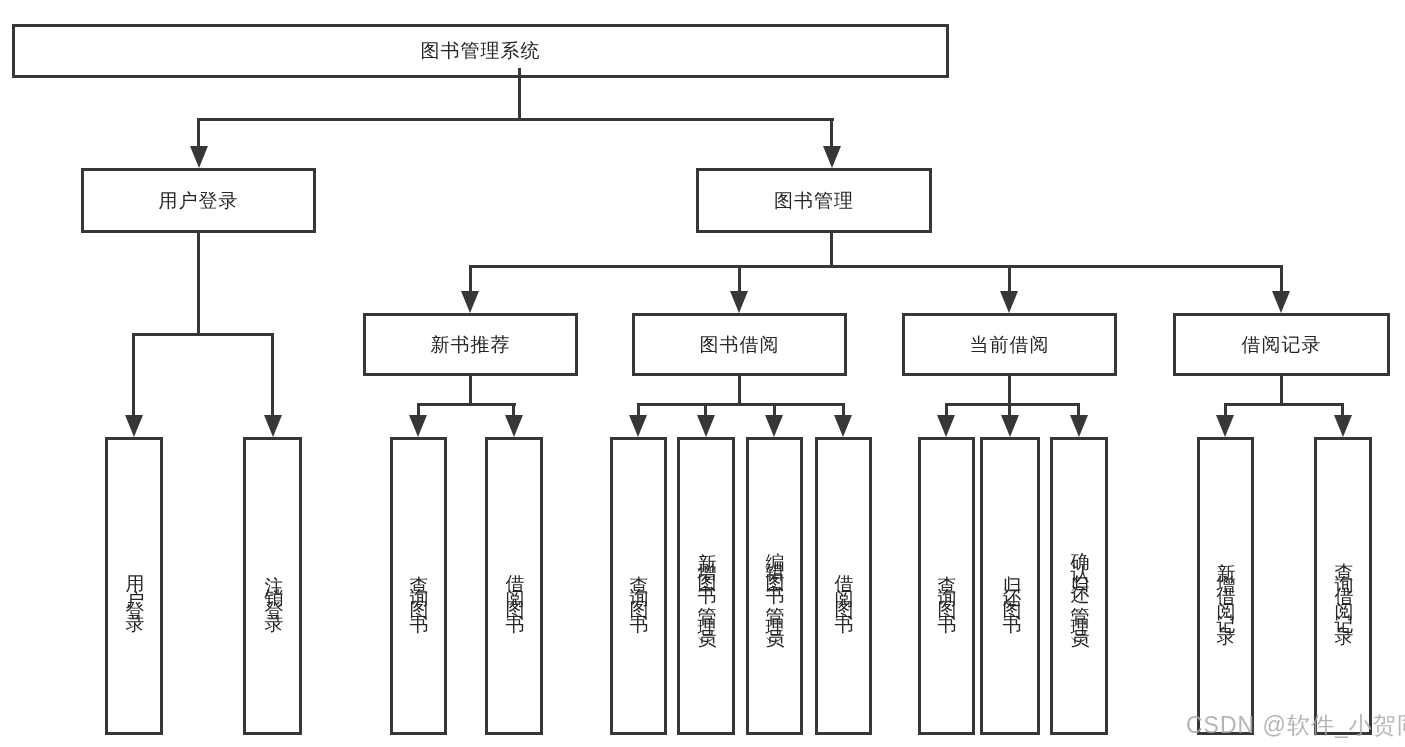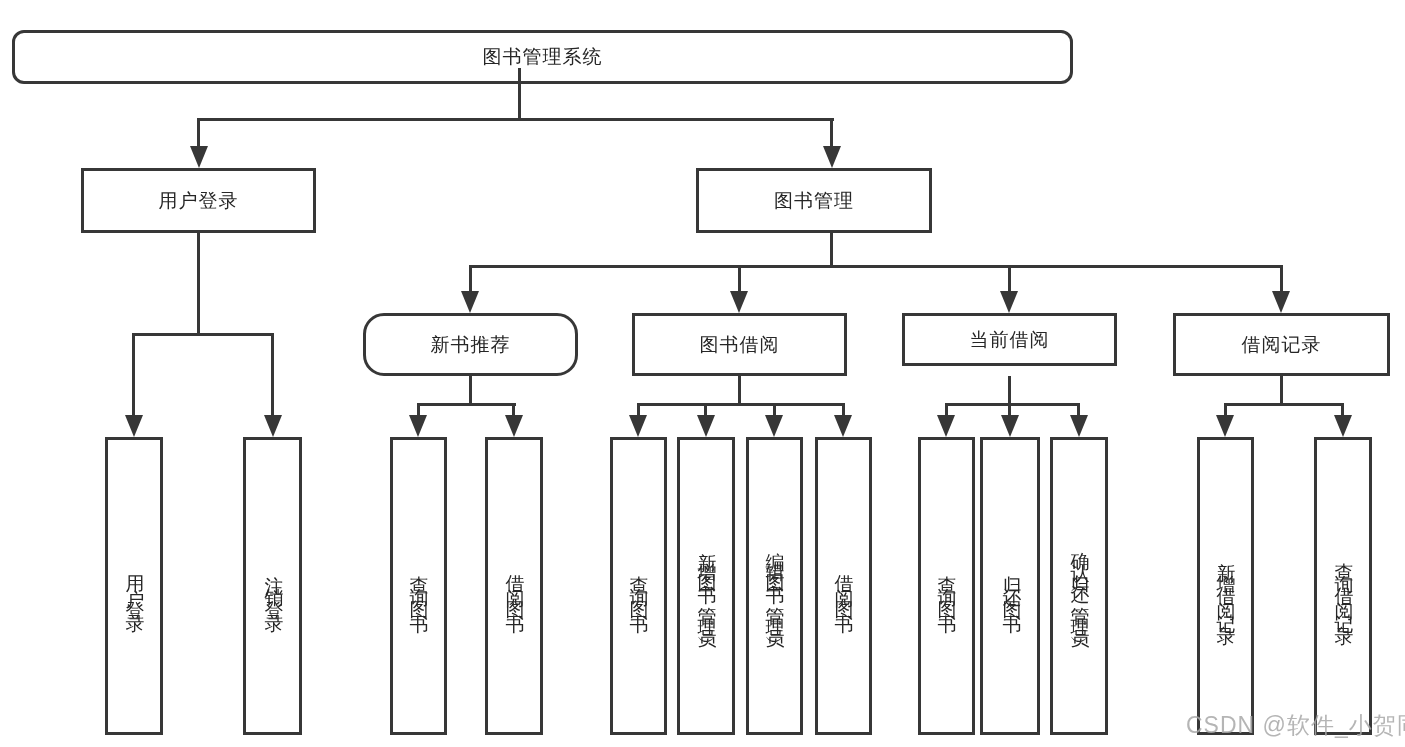--- a/index.html
+++ b/index.html
@@ -32,21 +32,21 @@
     position:absolute; left:1186px; top:710px;
     font-size:23px; color:#a9a9a9; opacity:0.85;
     letter-spacing:1px; white-space:nowrap; z-index:5;
   }
 </style>
 </head>
 <body>
 
 <div id="stage">
 
-  <div class="box hnode" style="left:12px; top:30px; width:1061px; height:54px;border-radius:12px;">
+  <div class="box hnode" style="left:12px; top:24px; width:937px; height:54px;">
     <span>图书管理系统</span>
   </div>
 
   <i class="vl" style="left:518px; top:68px;  height:52px;"></i>
   <i class="hl" style="left:197px; top:118px; width:637px;"></i>
   <i class="vl" style="left:197px; top:118px; height:30px;"></i>
   <i class="arw" style="left:190px; top:146px;"></i>
   <i class="vl" style="left:830px; top:118px; height:30px;"></i>
   <i class="arw" style="left:823px; top:146px;"></i>
 
@@ -68,27 +68,27 @@
   <i class="hl" style="left:469px;  top:265px; width:813px;"></i>
   <i class="vl" style="left:469px;  top:265px; height:28px;"></i>
   <i class="arw" style="left:461px;  top:291px;"></i>
   <i class="vl" style="left:738px;  top:265px; height:28px;"></i>
   <i class="arw" style="left:730px;  top:291px;"></i>
   <i class="vl" style="left:1008px; top:265px; height:28px;"></i>
   <i class="arw" style="left:1000px; top:291px;"></i>
   <i class="vl" style="left:1280px; top:265px; height:28px;"></i>
   <i class="arw" style="left:1272px; top:291px;"></i>
 
-  <div class="box hnode" style="left:363px; top:313px; width:215px; height:63px;border-radius:21px;">
+  <div class="box hnode" style="left:363px; top:313px; width:215px; height:63px;">
     <span>新书推荐</span>
   </div>
   <div class="box hnode" style="left:632px; top:313px; width:215px; height:63px;">
     <span>图书借阅</span>
   </div>
-  <div class="box hnode" style="left:902px; top:313px; width:215px; height:53px;">
+  <div class="box hnode" style="left:902px; top:313px; width:215px; height:63px;">
     <span>当前借阅</span>
   </div>
   <div class="box hnode" style="left:1173px; top:313px; width:217px; height:63px;justify-content:center;">
     <span>借阅记录</span>
   </div>
 
   <i class="vl" style="left:469px; top:376px; height:30px;"></i>
   <i class="hl" style="left:417px; top:403px; width:99px;"></i>
   <i class="vl" style="left:417px; top:403px; height:14px;"></i>
   <i class="arw" style="left:409px; top:415px;"></i>

